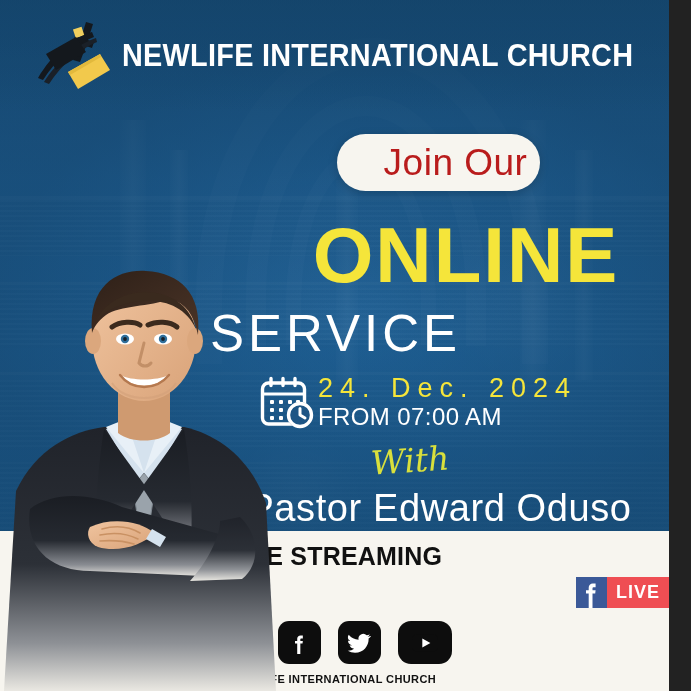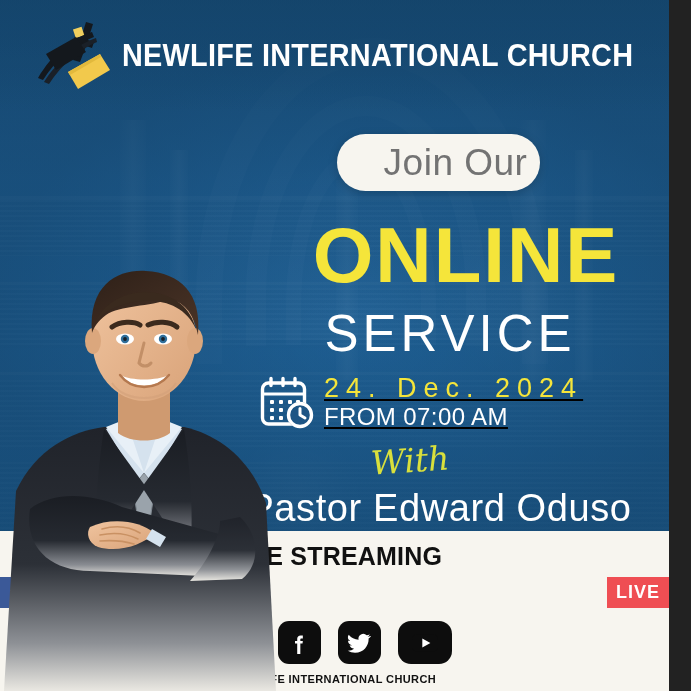--- a/index.html
+++ b/index.html
@@ -97,21 +97,21 @@
   .join-badge {
     position: absolute;
     left: 337px; top: 134px;
     width: 203px; height: 57px;
     background: #f7f5ef;
     border-radius: 29px;
     display: flex; align-items: center; justify-content: center;
     box-shadow: 0 2px 10px rgba(0,0,0,0.18);
   }
   .join-badge span {
-    color: #737373;
+    color: #b91c1c;
     font-size: 37px;
     font-weight: 300;
     letter-spacing: 0.5px;
     line-height: 1;
     margin-left: 34px;
   }
   .online {
     position: absolute;
     left: 226px; top: 216px;
     width: 480px;
@@ -119,37 +119,36 @@
     color: #f5e53a;
     font-size: 78px;
     font-weight: 700;
     letter-spacing: 2px;
     line-height: 1;
   }
   .service {
     position: absolute;
     left: 210px; top: 308px;
     width: 480px;
-    text-align: center;
     color: #ffffff;
     font-size: 51px;
     font-weight: 300;
     letter-spacing: 4px;
     line-height: 1;
   }
 
   
   .daterow {
     position: absolute;
     left: 258px; top: 372px;
     display: flex;
     align-items: flex-start;
   }
   .cal-icon { width: 60px; height: 60px; flex: 0 0 auto; }
-  .datetexts { margin-left: 6px; padding-top: 2px; text-decoration: underline; }
+  .datetexts { padding-top: 2px; }
   .date-line {
     color: #f5e53a;
     font-size: 27px;
     font-weight: 400;
     letter-spacing: 7px;
     line-height: 1.08;
     white-space: nowrap;
   }
   .time-line {
     color: #ffffff;
@@ -198,21 +197,21 @@
     left: 0; right: 0; top: 11px;
     text-align: center;
     color: #111111;
     font-size: 25px;
     font-weight: 700;
     letter-spacing: 0.2px;
   }
   .fblive {
     position: absolute;
     left: 0; right: 0; top: 46px;
-    display: flex; justify-content: space-between; align-items: stretch;
+    display: flex; justify-content: flex-end; align-items: stretch;
     height: 31px;
   }
   .fb-square {
     width: 31px; height: 31px;
     background: #3b5998;
     display: flex; align-items: flex-end; justify-content: center;
   }
   .fb-square svg { display: block; }
   .live-tag {
     background: #ef4e53;

